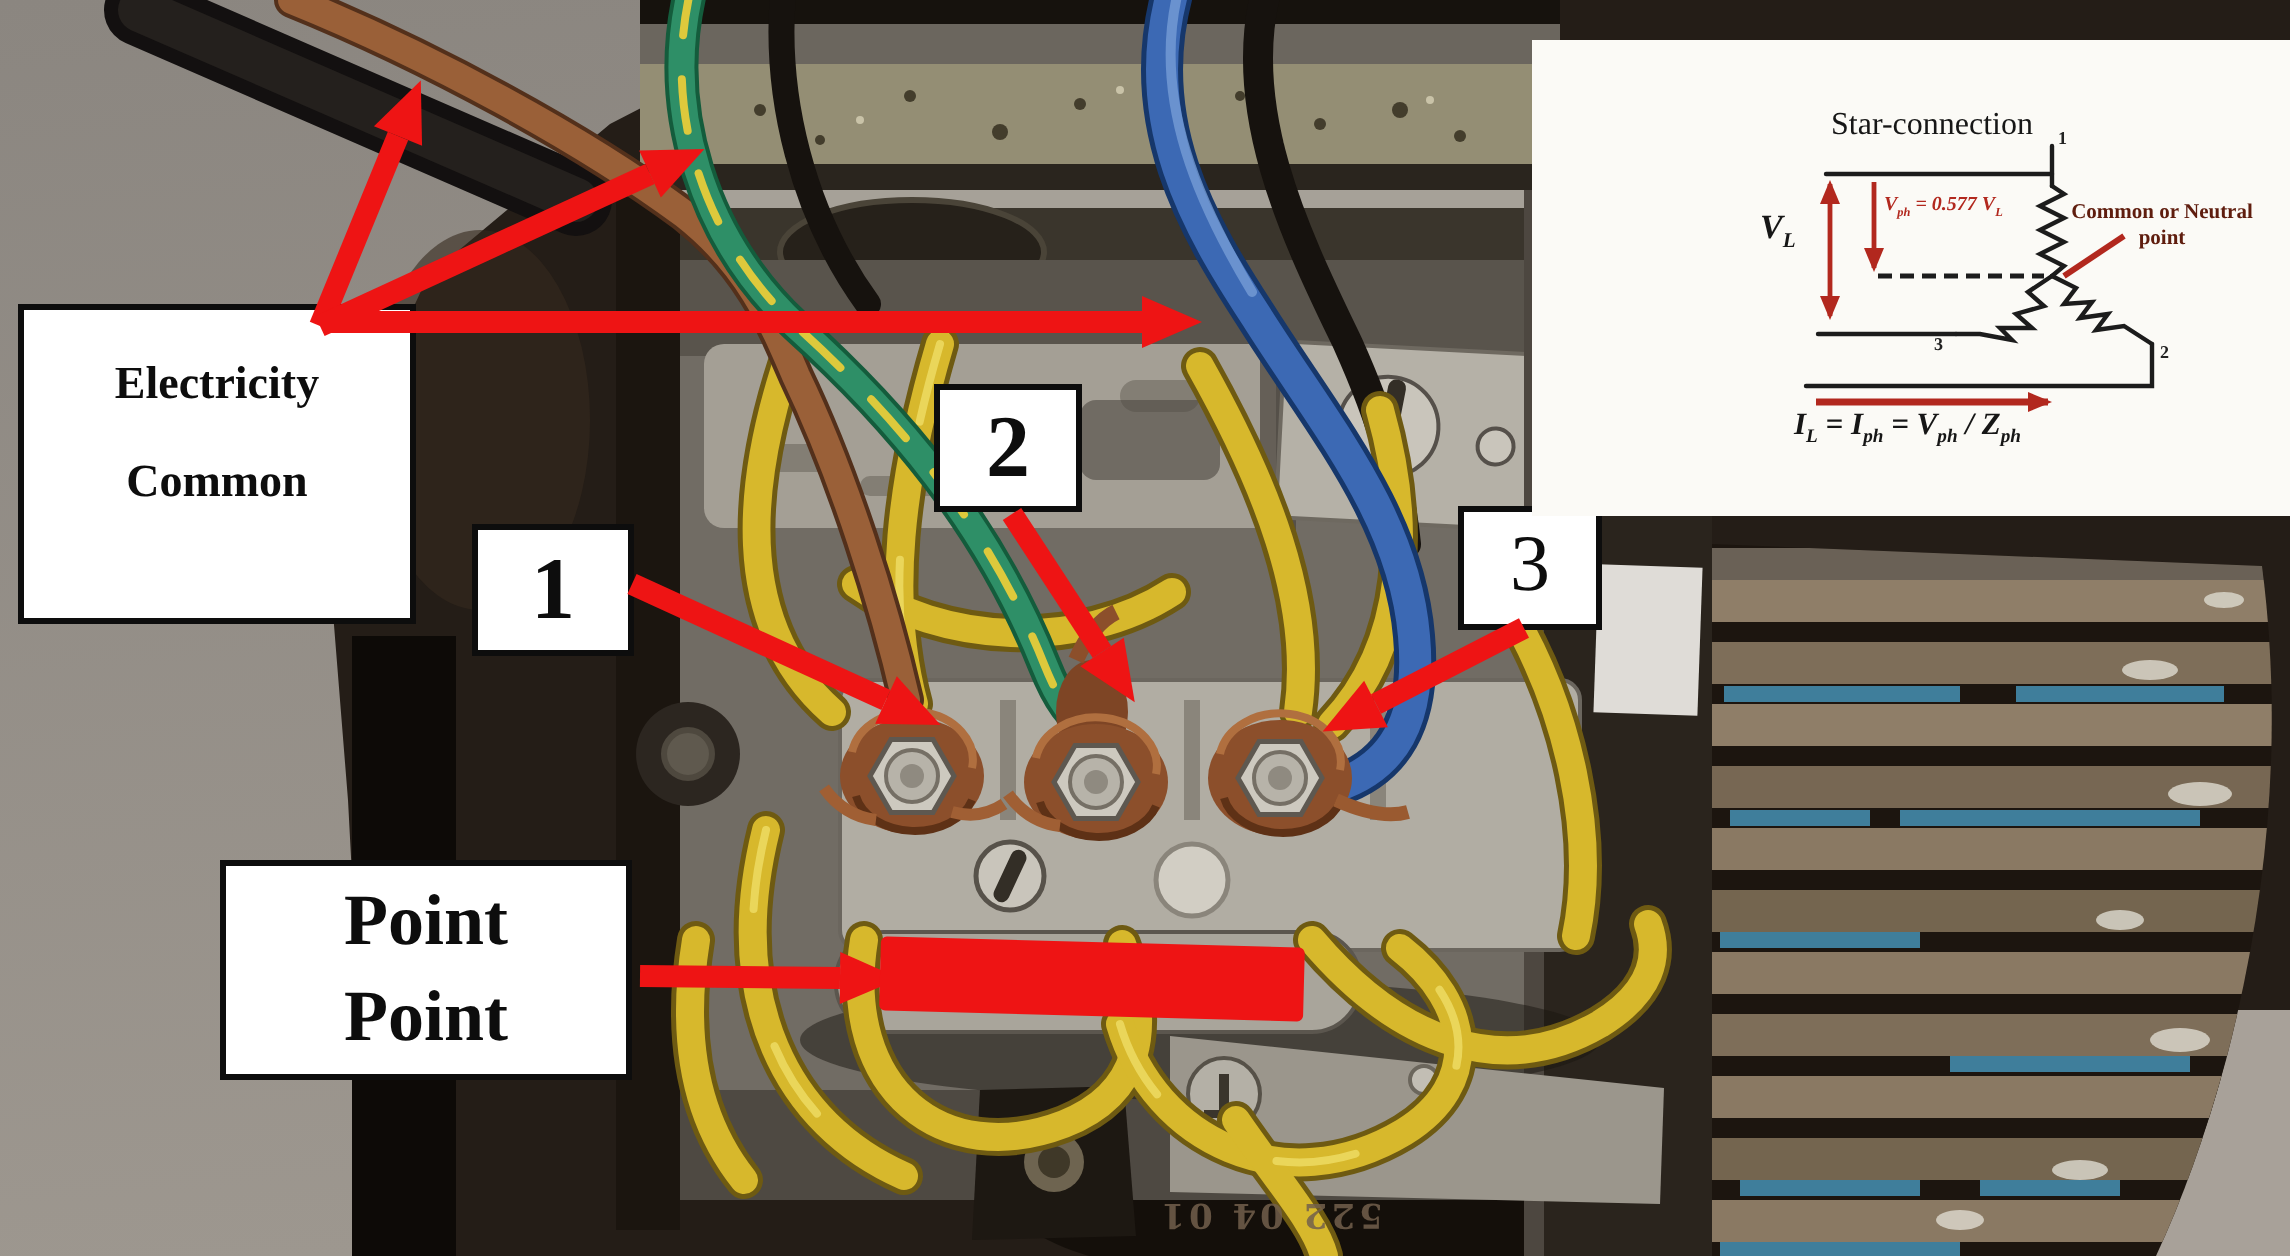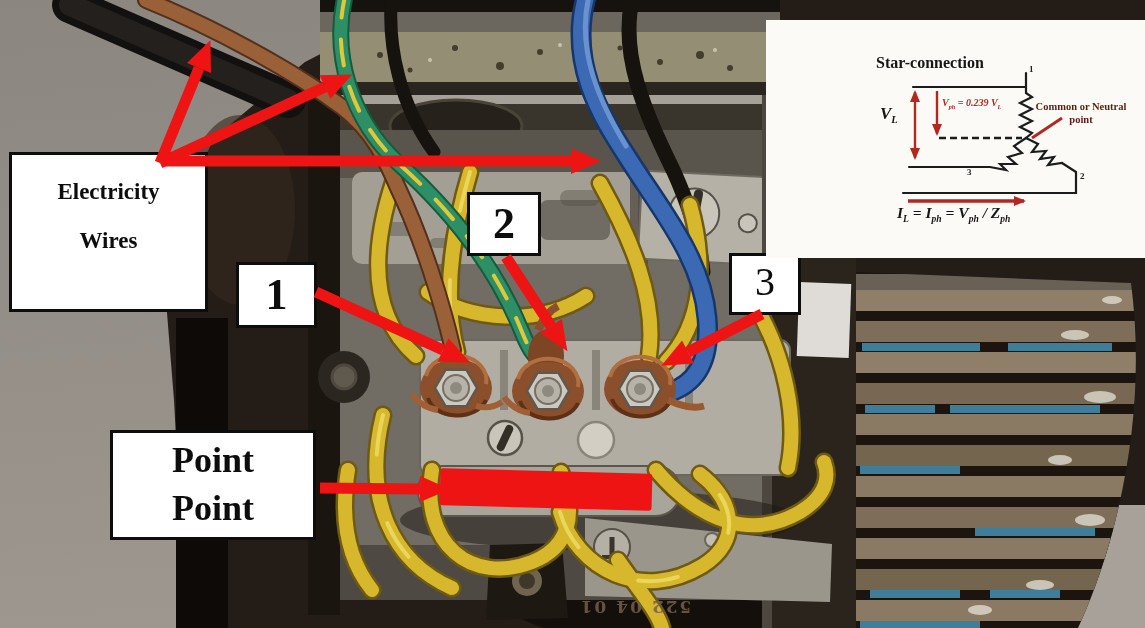--- a/index.html
+++ b/index.html
@@ -9,21 +9,21 @@
   .photo-label{position:absolute;background:#ffffff;border:3px solid #0d0d0d;color:#0d0d0d;
          font-weight:bold;text-align:center;box-sizing:border-box;z-index:2;}
   #lbl-source{left:9px;top:152px;width:199px;height:160px;font-size:23px;line-height:49px;padding-top:12px;}
   #lbl-1{left:236px;top:262px;width:81px;height:66px;font-size:44px;line-height:60px;}
   #lbl-2{left:467px;top:192px;width:74px;height:64px;font-size:44px;line-height:58px;}
   #lbl-3{left:729px;top:253px;width:72px;height:62px;font-size:40px;line-height:52px;font-weight:normal;}
   #lbl-common{left:110px;top:430px;width:206px;height:110px;font-size:36px;line-height:48px;padding-top:3px;}
   .inset{position:absolute;left:766px;top:20px;width:379px;height:238px;background:#fbfaf6;z-index:2;}
   .inset svg{position:absolute;left:0;top:0;}
   .it{position:absolute;color:#161616;white-space:nowrap;}
-  .inset-title{left:110px;top:34px;width:180px;font-size:16px;font-weight:bold;}
+  .inset-title{left:110px;top:34px;width:180px;text-align:center;font-size:16px;font-weight:normal;}
   .vl-label{left:114px;top:84px;font-size:17px;font-style:italic;font-weight:bold;}
   .vph-formula{left:176px;top:77px;font-size:10px;font-style:italic;font-weight:bold;color:#b2281e;}
   .common-neutral{left:248px;top:80px;width:134px;text-align:center;font-size:10.5px;line-height:13px;
                   font-weight:bold;color:#5f1d0e;white-space:normal;}
   .node-num{font-size:9px;font-weight:bold;color:#222;}
   #node-top{left:263px;top:44px;} #node-right{left:314px;top:151px;} #node-left{left:201px;top:147px;}
   .current-formula{left:131px;top:184px;font-size:15.5px;font-style:italic;font-weight:bold;}
   sub{font-size:62%;}
   .stamp{position:absolute;left:556px;top:597px;width:158px;text-align:center;z-index:2;
          transform:rotate(180deg);font-size:17px;font-weight:bold;color:#73604c;
@@ -260,21 +260,21 @@
         <path d="M668,400 q22,10 36,6" stroke="#9a5a30" stroke-width="7" fill="none"></path>
         <polygon points="661,389 650.5,407.2 629.5,407.2 619,389 629.5,370.8 650.5,370.8" fill="#cdc9bf" stroke="#5e5850" stroke-width="2.5"></polygon>
         <circle cx="640" cy="389" r="13" fill="#b7b3a9" stroke="#756f65" stroke-width="2"></circle>
         <circle cx="640" cy="389" r="6" fill="#8f8a80"></circle>
       </g>
     </g>
   </svg>
 
   <div class="photo-label" id="lbl-source">
     <div>Electricity</div>
-    <div>Wires</div>
+    <div>Common</div>
   </div>
   <div class="photo-label" id="lbl-1">1</div>
   <div class="photo-label" id="lbl-2">2</div>
   <div class="photo-label" id="lbl-3">3</div>
   <div class="photo-label" id="lbl-common">
     <div>Point</div>
     <div>Point</div>
   </div>
 
   <div class="stamp">522 04 01</div>
@@ -301,21 +301,21 @@
       <path d="M173,118 H256" stroke="#1c1c1c" stroke-width="2.4" stroke-dasharray="7 4" fill="none"></path>
       <g stroke="#b2281e" fill="none">
         <path d="M149,72 V138" stroke-width="2.4" marker-start="url(#iheadr)" marker-end="url(#ihead)"></path>
         <path d="M171,71 V114" stroke-width="2.4" marker-end="url(#ihead)"></path>
         <path d="M296,98 L266,118" stroke-width="3"></path>
         <path d="M142,181 H258" stroke-width="3.6" marker-end="url(#ihead)"></path>
       </g>
     </svg>
     <div class="it inset-title">Star-connection</div>
     <div class="it vl-label"><span>V</span><sub>L</sub></div>
-    <div class="it vph-formula"><span>V</span><sub>ph</sub><span> = 0.239 </span><span>V</span><sub>L</sub></div>
+    <div class="it vph-formula"><span>V</span><sub>ph</sub><span> = 0.577 </span><span>V</span><sub>L</sub></div>
     <div class="it common-neutral">
       <div>Common or Neutral</div>
       <div>point</div>
     </div>
     <div class="it node-num" id="node-top">1</div>
     <div class="it node-num" id="node-right">2</div>
     <div class="it node-num" id="node-left">3</div>
     <div class="it current-formula"><span>I</span><sub>L</sub><span> = </span><span>I</span><sub>ph</sub><span> = </span><span>V</span><sub>ph</sub><span> / </span><span>Z</span><sub>ph</sub></div>
   </div>
 

